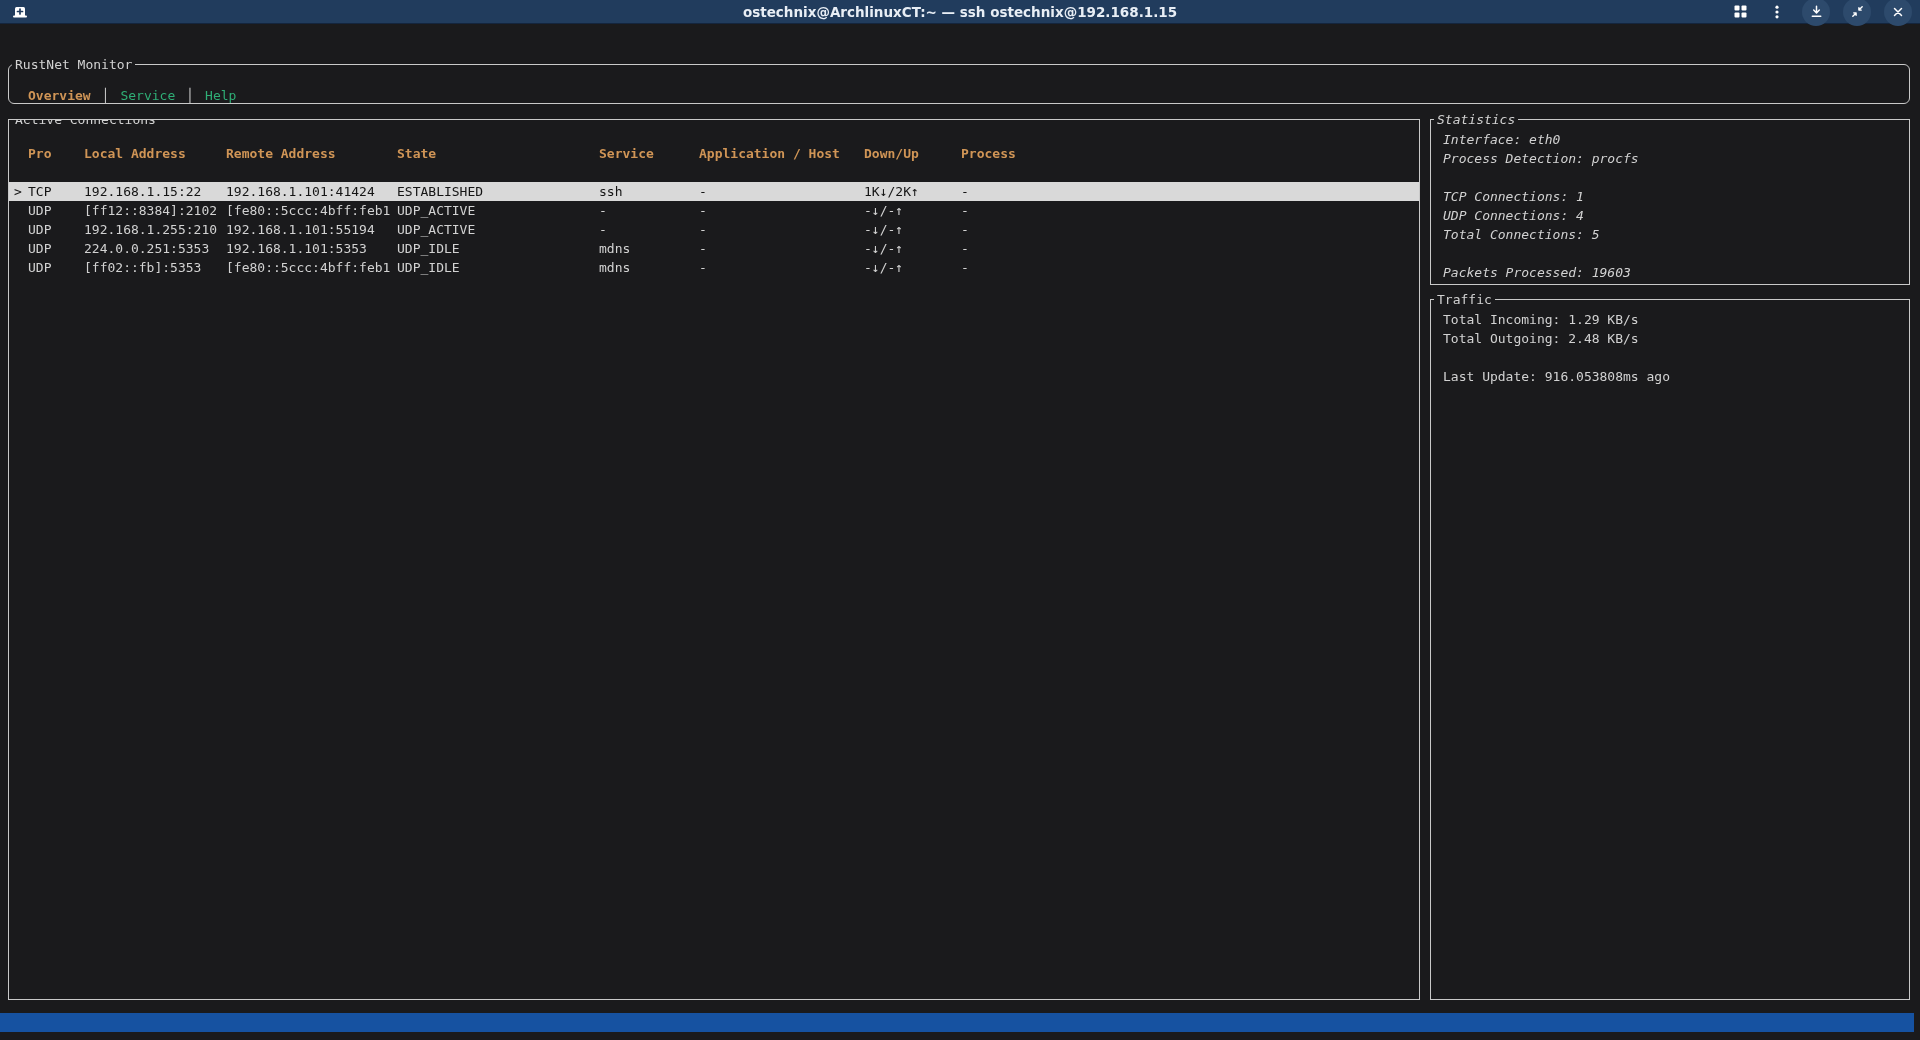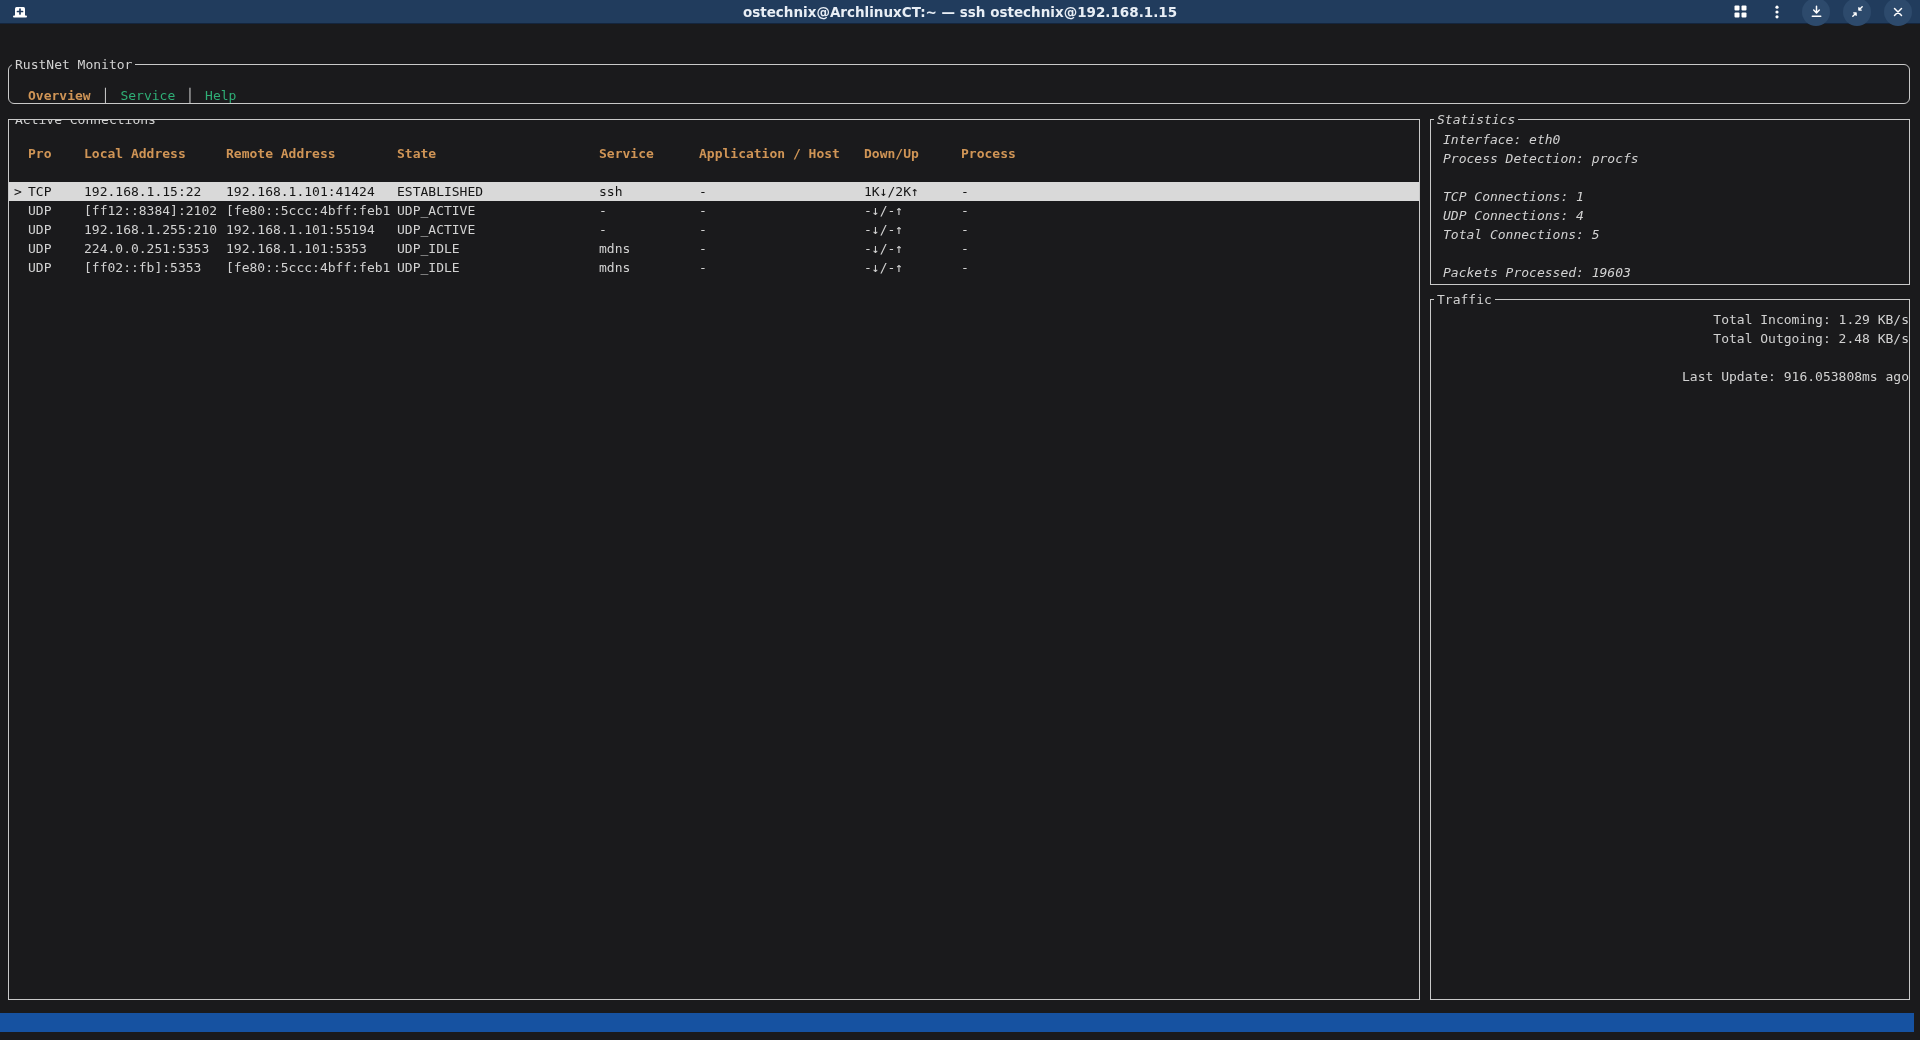--- a/index.html
+++ b/index.html
@@ -37,21 +37,21 @@
   .tab-bar { display:flex; align-items:flex-end; height:100%; padding-left:8px; }
   .tab { margin:0 11px; color:var(--accent-green); white-space:pre; cursor:pointer; }
   .tab.active { color:var(--accent-orange); font-weight:bold; }
   .tab-div { color:var(--border); }
 
   
   .main { display:flex; gap:10px; margin-top:15px; height:881px; }
   .conn-panel { width:1412px; padding-top:24px; overflow:hidden; }
   .right-col { flex:1; display:flex; flex-direction:column; }
   .stats-panel { height:166px; padding:10px 0 0 12px;font-style:italic; }
-  .traffic-panel { margin-top:14px; flex:1; padding:10px 0 0 12px;text-align:right; }
+  .traffic-panel { margin-top:14px; flex:1; padding:10px 0 0 12px; }
 
   .conn-header, .crow { position:relative; height:19px; line-height:19px; }
   .cell { position:absolute; top:0; white-space:pre; color:var(--fg); }
   .conn-header .cell { color:var(--accent-orange); font-weight:bold; }
   .chev { position:absolute; top:0; left:5px; white-space:pre; }
   .c0{left:19px} .c1{left:75px} .c2{left:217px} .c3{left:388px}
   .c4{left:590px} .c5{left:690px} .c6{left:855px} .c7{left:952px}
   .spacer { height:19px; }
   .crow.sel { background:var(--selected-bg); }
   .crow.sel .cell, .crow.sel .chev { color:var(--selected-fg); }

